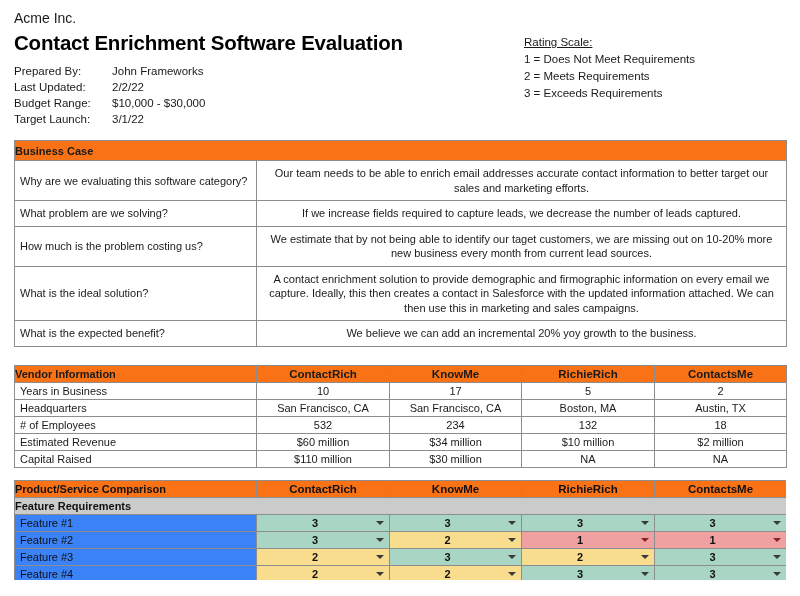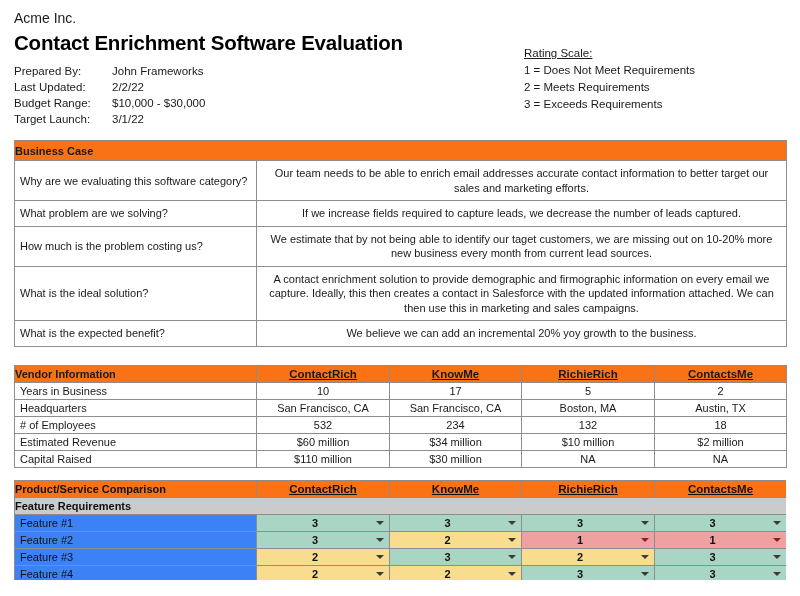--- a/index.html
+++ b/index.html
@@ -15,35 +15,35 @@
 
   
   .hdr { position: relative; height: 140px; }
   .company { font-size: 14px; color: #1a1a1a; padding-top: 10px; }
   .doc-title { font-size: 20.5px; font-weight: bold; letter-spacing: -0.2px; margin-top: 5px; color: #000; }
   .meta { margin-top: 8px; }
   .meta-row { display: flex; font-size: 11.5px; line-height: 16px; color: #1a1a1a; gap: 16px; }
   .meta-label { width: 82px; }
   .meta-val { }
 
-  .rating { position: absolute; left: 510px; top: 45px; }
+  .rating { position: absolute; left: 510px; top: 34px; }
   .rating-title { font-size: 11.5px; text-decoration: underline; line-height: 17px; color: #1a1a1a; }
   .rating-item { font-size: 11.5px; line-height: 17px; color: #1a1a1a; }
 
   
   table.sheet {
     width: 772px; border-collapse: collapse; table-layout: fixed;
     border: 1px solid #9a9a9a;
   }
   table.sheet td, table.sheet th { border: 1px solid #8d8d8d; padding: 0; }
   .bandhead td {
     background: #f97316; color: #ffffff; font-weight: bold;
     font-size: 12.5px; height: 20px; padding: 0 6px; border-color: #1f3864;
   }
-  .bandhead td.ctr { text-align: center; font-size: 11.5px; border-left: 1px solid #44598a; text-decoration: underline; }
+  .bandhead td.ctr { text-align: center; font-size: 11.5px; border-left: 1px solid #44598a; }
   .subhead td {
     background: #cbcbcb; font-weight: bold; font-size: 11px;
     height: 17px; padding: 0 5px; color: #111;
   }
 
   
   .bc td { font-size: 11px; color: #1a1a1a; }
   .bc td.q { padding: 4px 5px; vertical-align: middle; }
   .bc td.a { padding: 5px 9px; text-align: center; vertical-align: middle; line-height: 14.5px; }
 

